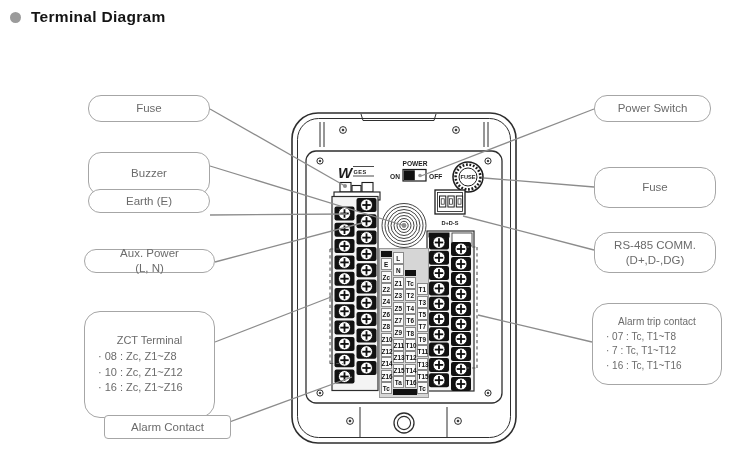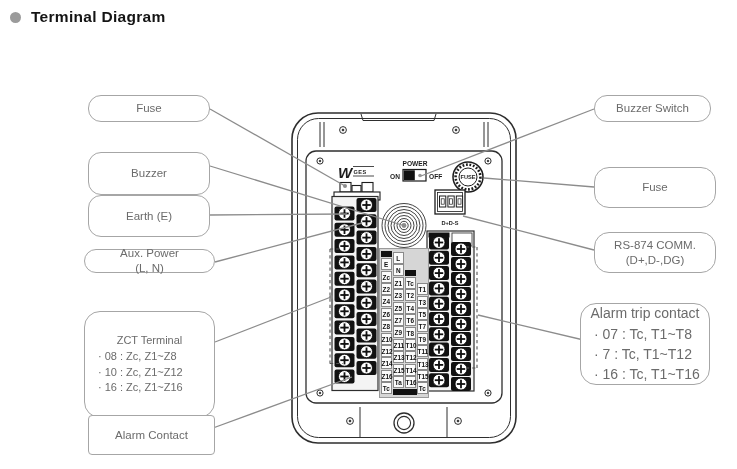--- a/index.html
+++ b/index.html
@@ -17,28 +17,28 @@
   .logo-w{font-size:15px;font-weight:bold;font-style:italic}
   .logo-sub{font-size:5.6px;font-weight:bold;letter-spacing:0.4px}
 
   .callout{position:absolute;border:1.5px solid #a6a6a6;border-radius:13px;background:#fff;
            color:#6b6b6b;display:flex;flex-direction:column;justify-content:center;
            font-size:11.5px;line-height:1.3;text-align:center;box-sizing:border-box;}
   .co-line{width:100%;}
   .co-line.bullet{text-align:left;padding-left:13px;box-sizing:border-box;}
   #co-fuse{left:88px;top:95px;width:122px;height:27px}
   #co-buzzer{left:88px;top:152px;width:122px;height:43px}
-  #co-earth{left:88px;top:195px;width:122px;height:42px}
+  #co-earth{left:88px;top:189px;width:122px;height:24px}
   #co-aux{left:84px;top:249px;width:131px;height:24px;border-radius:15px}
   #co-zct{left:84px;top:311px;width:131px;height:107px;border-radius:16px;font-size:11px;line-height:1.45}
-  #co-alarm-contact{left:88px;top:415px;width:127px;height:40px;border-radius:4px}
+  #co-alarm-contact{left:104px;top:415px;width:127px;height:24px;border-radius:4px}
   #co-power-switch{left:594px;top:95px;width:117px;height:27px}
   #co-fuse-right{left:594px;top:167px;width:122px;height:41px;border-radius:15px}
   #co-rs485{left:594px;top:232px;width:122px;height:41px;border-radius:15px}
-  #co-alarm-trip{left:580px;top:303px;width:130px;height:82px;border-radius:16px;font-size:14px;line-height:1.45}
+  #co-alarm-trip{left:592px;top:303px;width:130px;height:82px;border-radius:16px;font-size:10px;line-height:1.45}
 
   .label-grid{position:absolute;left:380px;top:249px;width:48px;height:148px;
               background:#d6d6d6;outline:0.5px solid #9a9a9a;}
   .grid-cell{position:absolute;width:11.5px;height:12px;background:#fbfbfb;
              border:0.6px solid #8a8a8a;box-sizing:border-box;
              font-size:6.4px;font-weight:bold;color:#111;text-align:center;
              line-height:11px;white-space:nowrap;overflow:visible;}
   .grid-marker{position:absolute;background:#111;}
 </style>
 </head>
@@ -532,27 +532,27 @@
     <div class="co-line">ZCT Terminal</div>
     <div class="co-line bullet">· 08 : Zc, Z1~Z8</div>
     <div class="co-line bullet">· 10 : Zc, Z1~Z12</div>
     <div class="co-line bullet">· 16 : Zc, Z1~Z16</div>
   </div>
   <div class="callout" id="co-alarm-contact">
     <div class="co-line">Alarm Contact</div>
   </div>
 
   <div class="callout" id="co-power-switch">
-    <div class="co-line">Buzzer Switch</div>
+    <div class="co-line">Power Switch</div>
   </div>
   <div class="callout" id="co-fuse-right">
     <div class="co-line">Fuse</div>
   </div>
   <div class="callout" id="co-rs485">
-    <div class="co-line">RS-874 COMM.</div>
+    <div class="co-line">RS-485 COMM.</div>
     <div class="co-line">(D+,D-,DG)</div>
   </div>
   <div class="callout" id="co-alarm-trip">
     <div class="co-line">Alarm trip contact</div>
     <div class="co-line bullet">· 07 : Tc, T1~T8</div>
     <div class="co-line bullet">· 7 : Tc, T1~T12</div>
     <div class="co-line bullet">· 16 : Tc, T1~T16</div>
   </div>
 
 </div>

